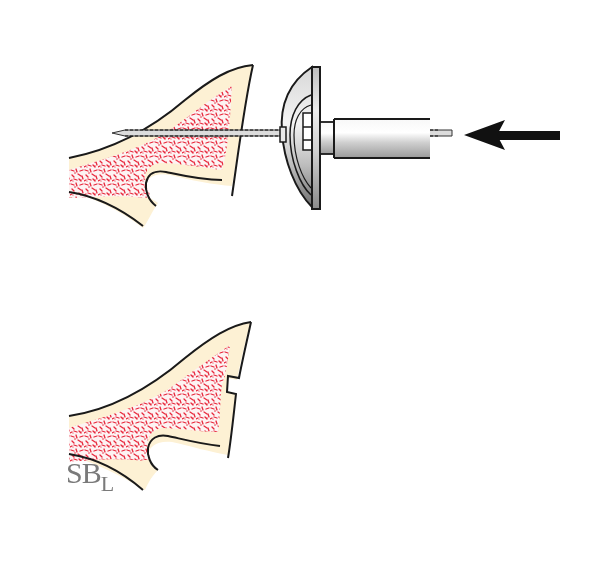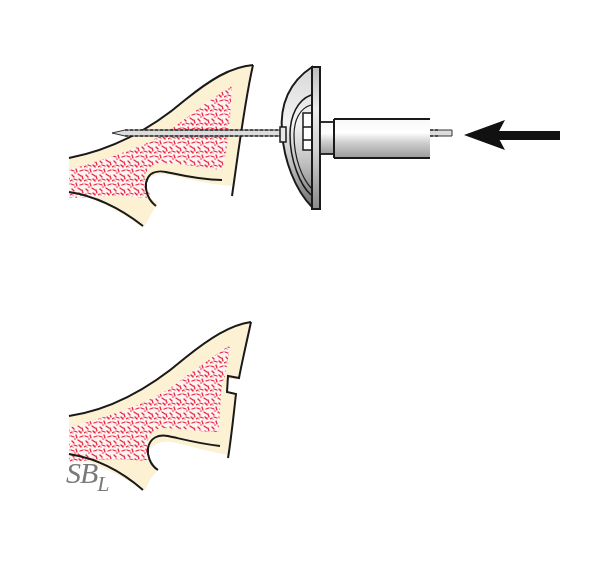--- a/index.html
+++ b/index.html
@@ -1,20 +1,20 @@
 <!DOCTYPE html>
 <html><head>
 <meta charset="utf-8">
 <style>
   html, body { margin: 0; padding: 0; background: #ffffff; }
   body { width: 604px; height: 577px; position: relative; overflow: hidden;
          font-family: "Liberation Serif", serif; }
   #canvas { position: absolute; left: 0; top: 0; width: 604px; height: 577px; }
   .label-sbl { position: absolute; left: 66px; top: 456px; color: #7a7a7a;
-               font-family: "Liberation Serif", serif; font-style: italic;
+               font-family: "Liberation Serif", serif; 
                font-size: 30px; letter-spacing: -1px; }
   .label-sbl .sub { font-size: 22px; position: relative; top: 8px; }
 </style>
 </head>
 <body>
 
 
 
 <svg id="canvas" viewBox="0 0 604 577" xmlns="http://www.w3.org/2000/svg">
   <defs>

